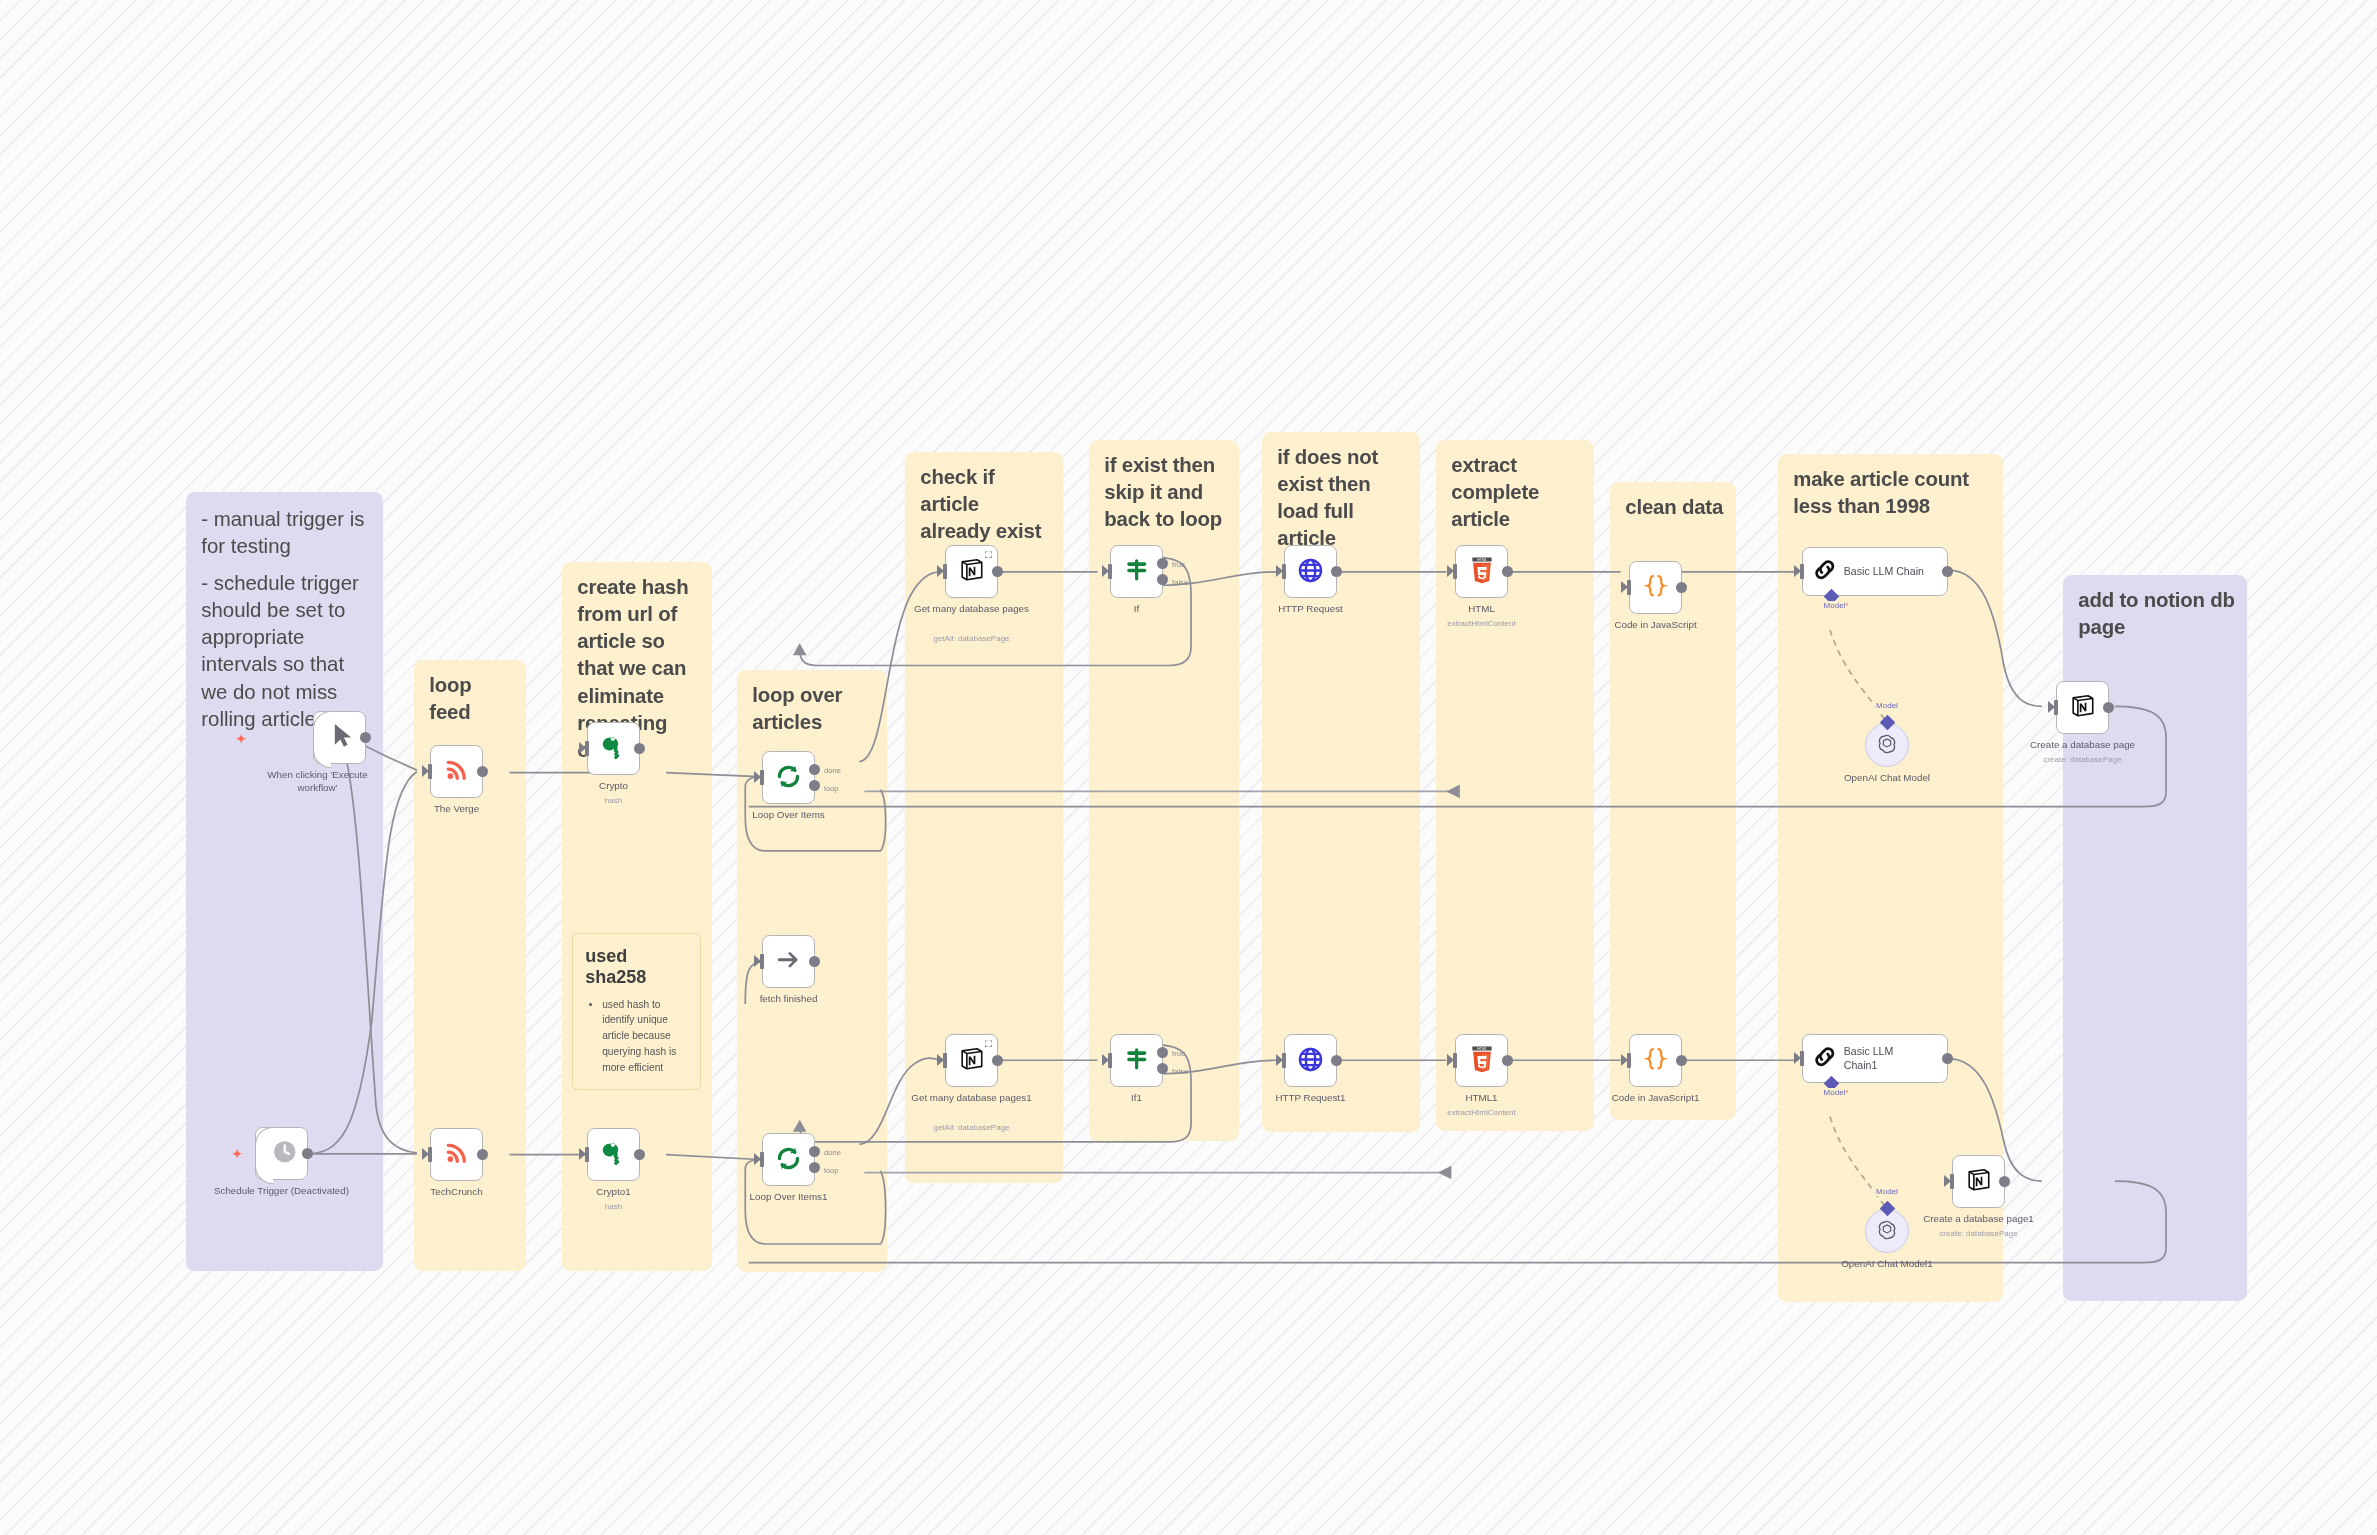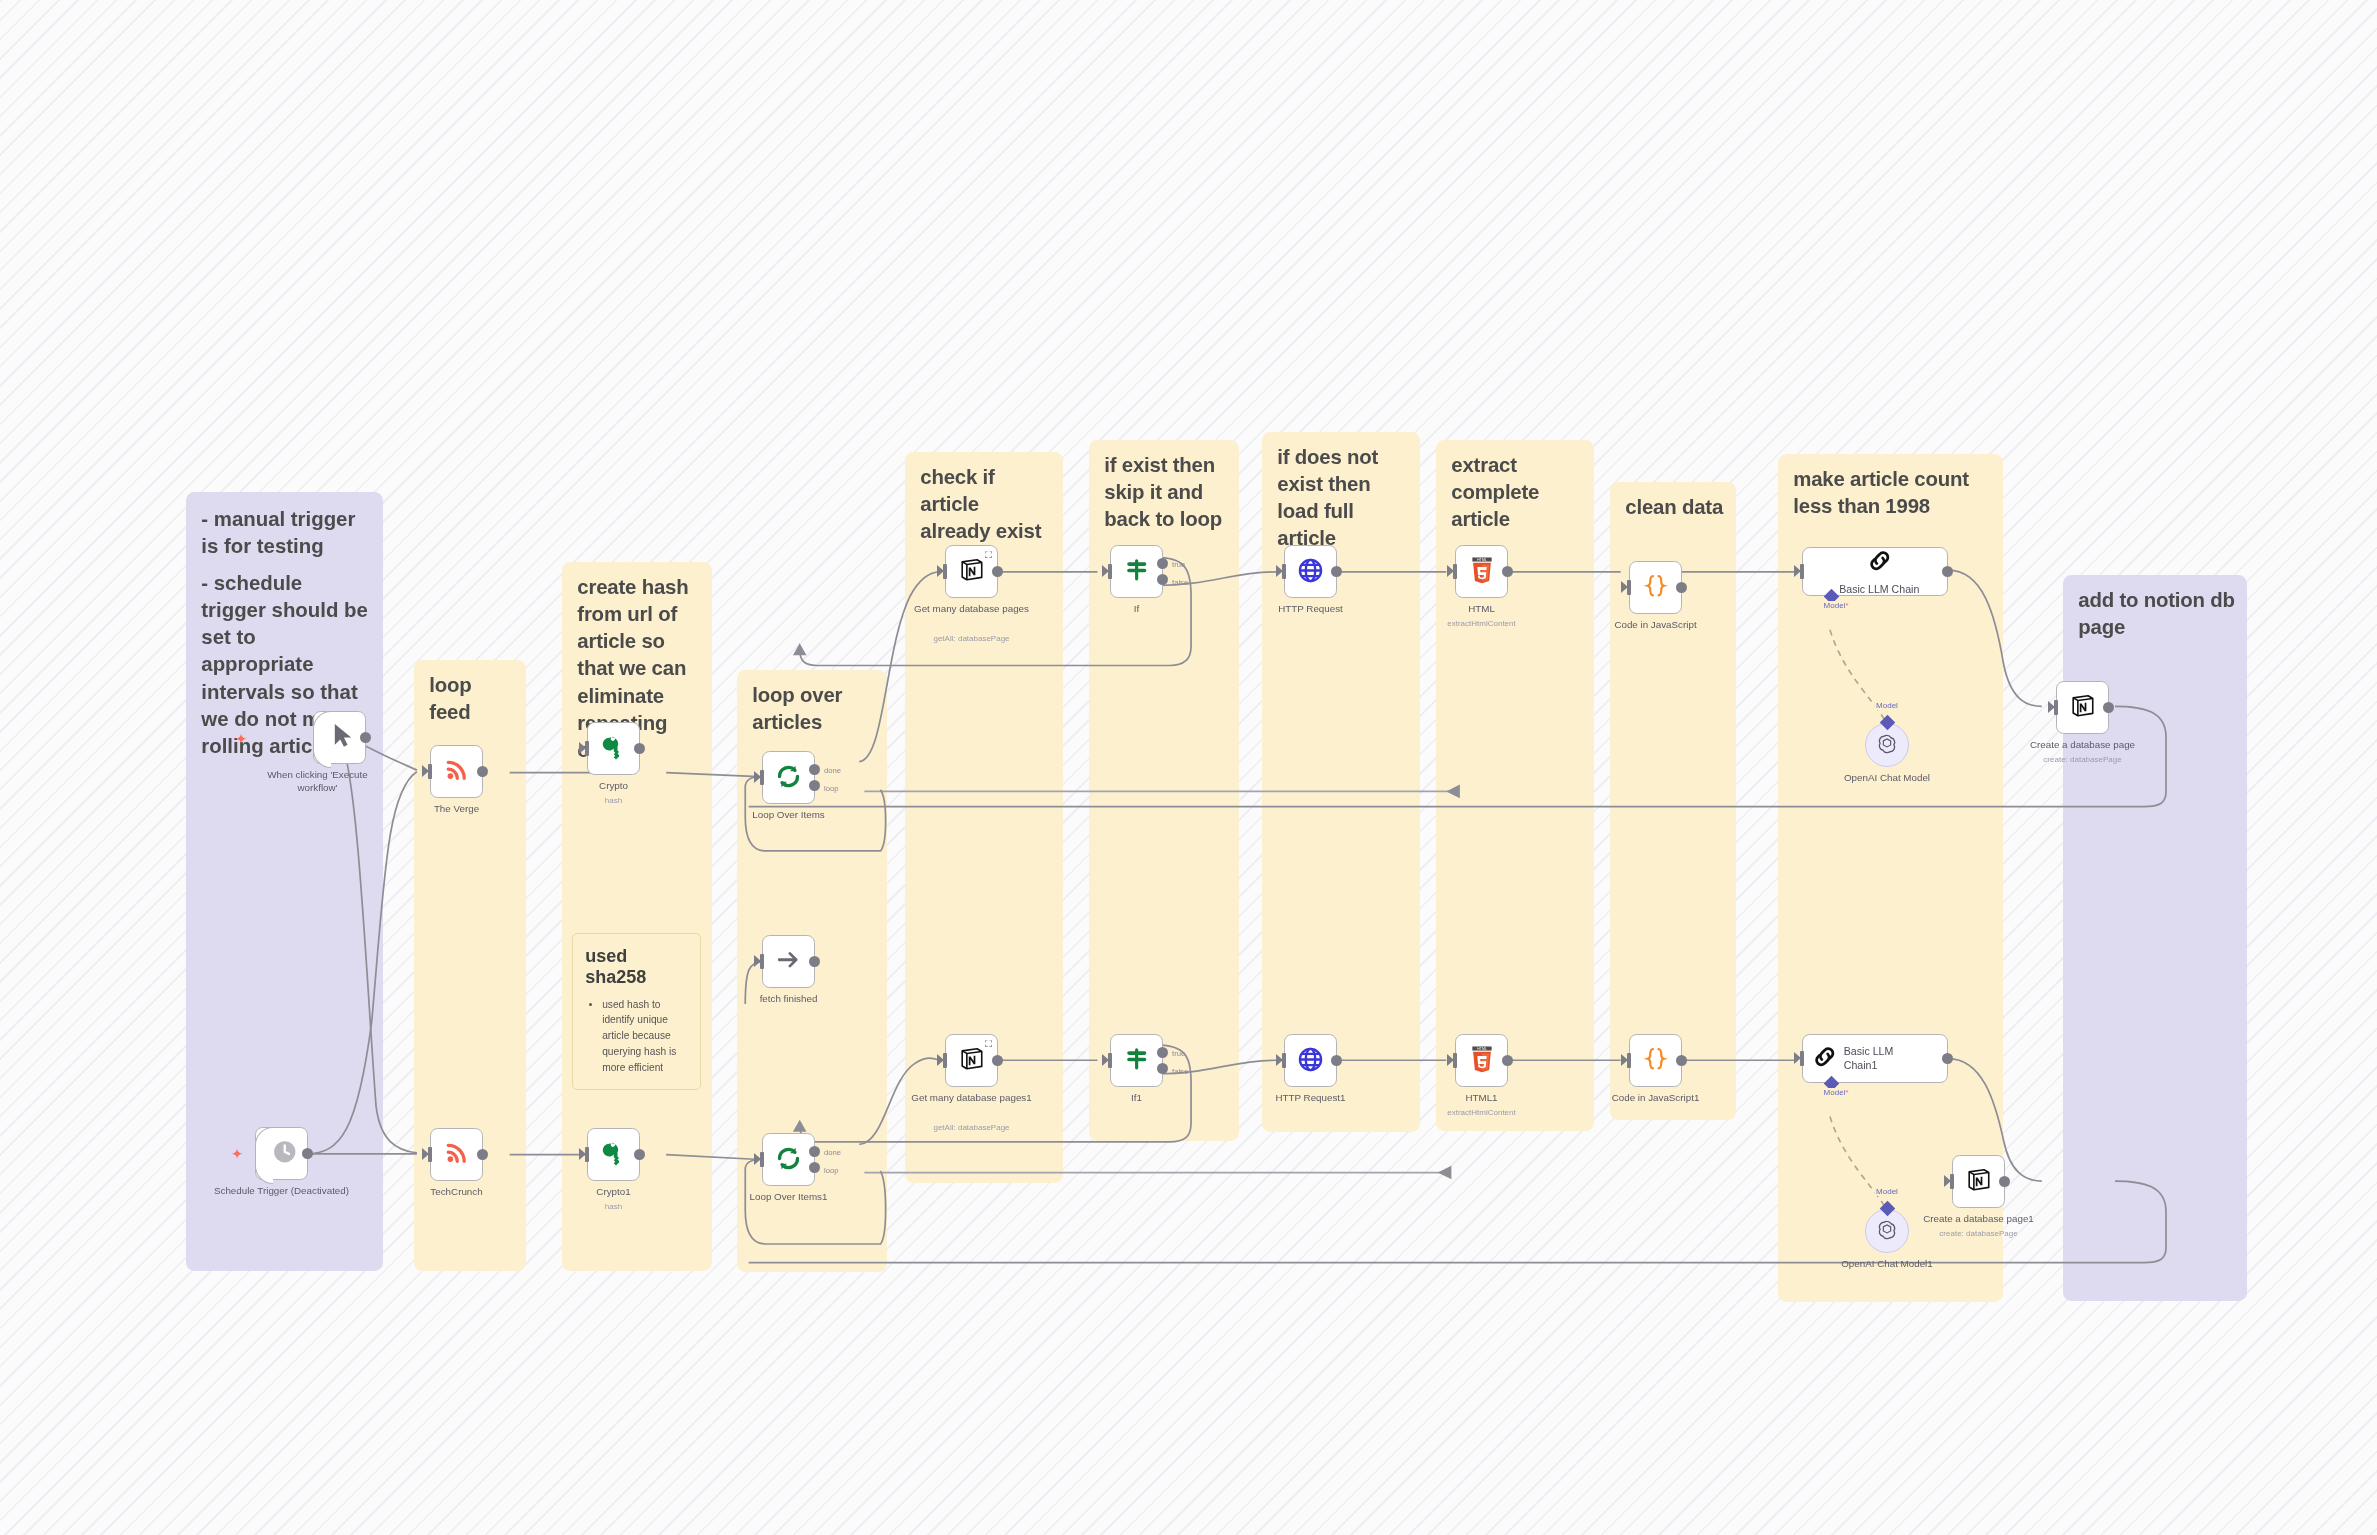--- a/index.html
+++ b/index.html
@@ -18,21 +18,21 @@
   .sticky{ position:absolute; border-radius:8.5px; }
   .sticky.yellow{ background:#fdf0cf; }
   .sticky.purple{ background:#dedbf0; }
   .sticky .sticky-title{
     position:absolute; left:15.3px; right:12px; top:12px;
     font-size:20.4px; font-weight:700; color:#4b4b4b; line-height:1.33;
     letter-spacing:-0.2px;
   }
   .sticky .sticky-body{
     position:absolute; left:15.3px; right:12px;
-    font-size:20.4px; font-weight:700; color:#4b4b4b; line-height:1.33;
+    font-size:20.4px; font-weight:400; color:#4b4b4b; line-height:1.33;
   }
   .sticky .sticky-body p{ margin-bottom:10.2px; }
 
   
   .subnote{
     position:absolute; background:#fdf0cf; border:0.9px solid #e9d9a5;
     border-radius:5.1px; padding:12px 10.2px 12px 12px;
   }
   .subnote h4{ font-size:18px; font-weight:700; color:#3f3f3f; margin-bottom:8.5px; }
   .subnote ul{ margin-left:17px; }
@@ -551,21 +551,21 @@
             <path d="M9.4 3c-2.6 0-2.6 3.6-2.6 5.4 0 1.6-0.6 3.1-2.4 3.6 1.8 0.5 2.4 2 2.4 3.6 0 1.8 0 5.4 2.6 5.4" stroke="#f48c27" stroke-width="2.1" fill="none" stroke-linecap="round"></path>
             <path d="M14.6 3c2.6 0 2.6 3.6 2.6 5.4 0 1.6 0.6 3.1 2.4 3.6-1.8 0.5-2.4 2-2.4 3.6 0 1.8 0 5.4-2.6 5.4" stroke="#f48c27" stroke-width="2.1" fill="none" stroke-linecap="round"></path>
           </svg>
       </span>
       <span class="port out"></span>
     </div>
     <div class="node-label">Code in JavaScript1</div>
   </div>
 
   <div class="node" style="left:1802px; top:547px;">
-    <div class="node-box wide" style="width:146px; height:49px;flex-direction:column;">
+    <div class="node-box wide" style="width:146px; height:49px;">
       <span class="in-arrow"></span>
       <span class="in-bar"></span>
       <span>
         <svg width="25.5" height="25.5" viewBox="0 0 24 24">
             <path d="M9.3 14.7a4.4 4.4 0 0 1 0-6.2l2.6-2.6a4.4 4.4 0 1 1 6.2 6.2l-1.3 1.3" stroke="#111" stroke-width="2.6" fill="none" stroke-linecap="round"></path>
             <path d="M14.7 9.3a4.4 4.4 0 0 1 0 6.2l-2.6 2.6a4.4 4.4 0 1 1-6.2-6.2l1.3-1.3" stroke="#111" stroke-width="2.6" fill="none" stroke-linecap="round"></path>
           </svg>
       </span>
       <span class="inline-label">Basic LLM Chain</span>
       <span class="port out"></span>

